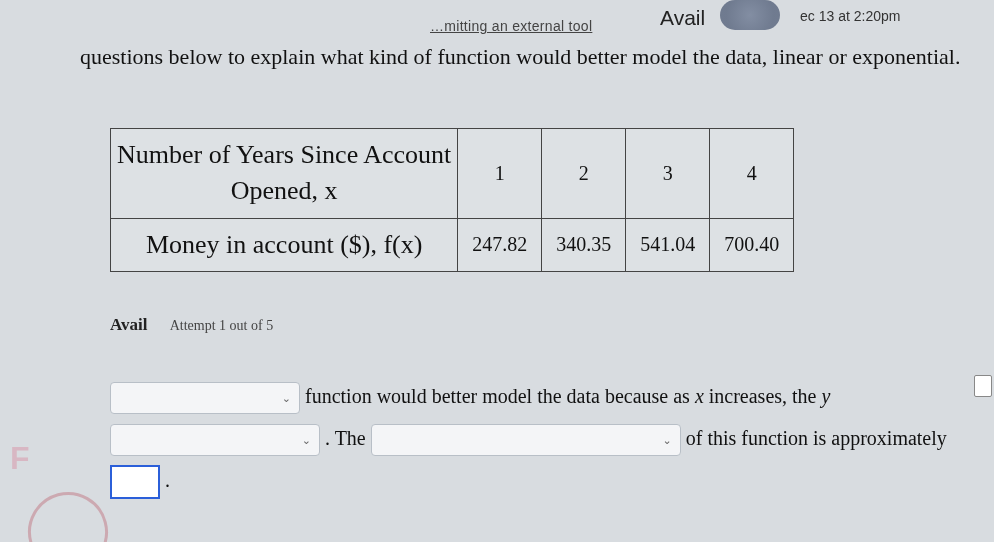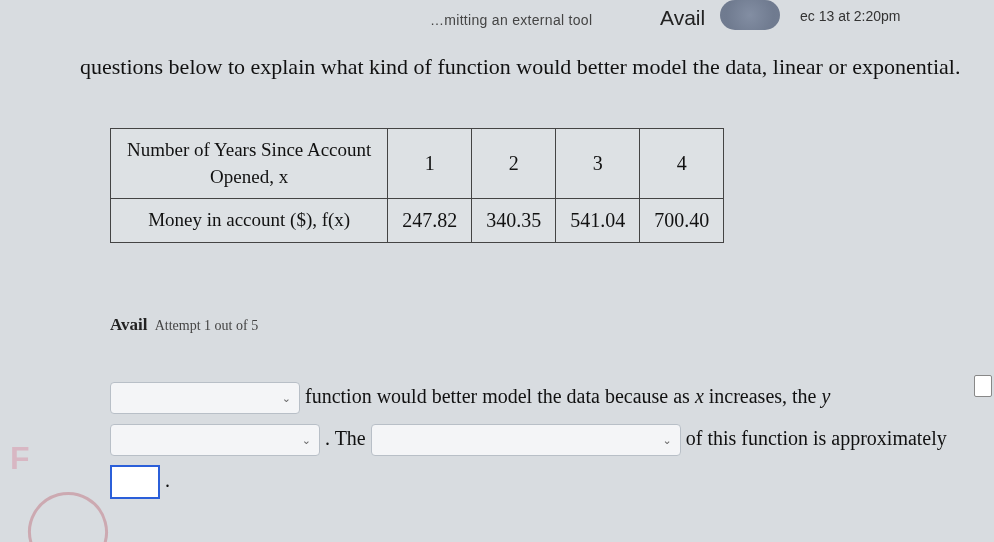--- a/index.html
+++ b/index.html
@@ -23,24 +23,25 @@
     justify-content: flex-end;
     gap: 30px;
     padding-right: 60px;
     font-family: Arial, sans-serif;
     font-size: 14px;
     color: #333;
   }
   .top-bar .ext {
     position: absolute;
     left: 430px;
-    top: 12px;
+    top: 18px;
     font-size: 14px;
     color: #444;
     letter-spacing: 0.3px;
+    text-decoration: underline;
   }
   .top-bar .avail {
     position: absolute;
     left: 660px;
     top: 6px;
     font-size: 21px;
     color: #222;
   }
   .top-bar .cam {
     position: absolute;
@@ -54,21 +55,21 @@
   }
   .top-bar .due {
     position: absolute;
     left: 800px;
     top: 8px;
     font-size: 14px;
     color: #333;
   }
   .question-text {
     position: absolute;
-    top: 50px;
+    top: 40px;
     left: 80px;
     right: 20px;
     font-size: 22px;
     line-height: 1.5;
     color: #111;
   }
   .data-table {
     position: absolute;
     top: 128px;
     left: 110px;
@@ -78,39 +79,39 @@
   .data-table td, .data-table th {
     border: 1.5px solid #444;
     padding: 10px 14px;
     font-size: 20px;
     text-align: center;
     color: #111;
     font-weight: normal;
   }
   .data-table .row-label {
     text-align: center;
-    font-size: 19px;
-    padding: 8px 16px;
+    font-size: 26px;
+    padding: 8px 6px;
     line-height: 1.4;
   }
   .answer-section {
     position: absolute;
     top: 315px;
     left: 110px;
     right: 10px;
   }
   .answer-header {
     font-size: 17px;
     color: #222;
     margin-bottom: 40px;
   }
   .answer-header .attempt {
     font-size: 14px;
     color: #444;
-    margin-left: 3px;
+    margin-left: 18px;
     font-weight: normal;
   }
   .fill-in {
     font-size: 20px;
     line-height: 2.1;
     color: #111;
   }
   .dropdown {
     display: inline-flex;
     align-items: center;

